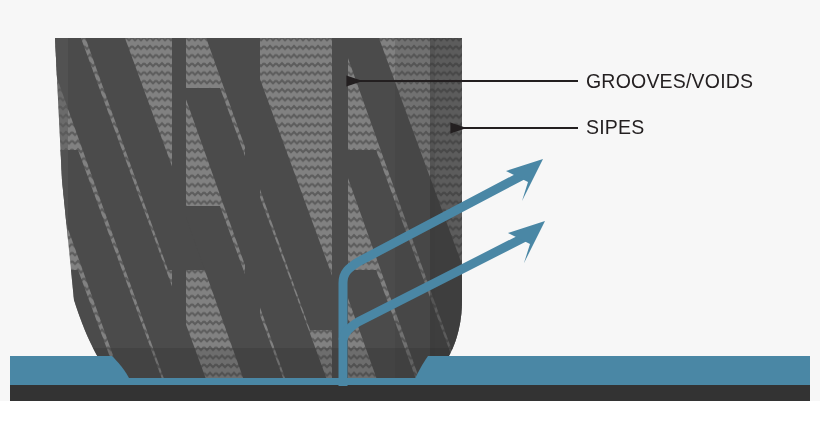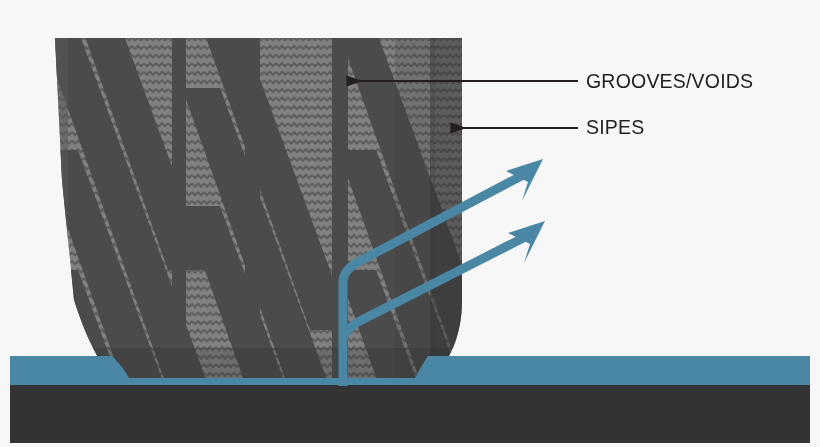--- a/index.html
+++ b/index.html
@@ -6,21 +6,21 @@
     margin: 0;
     padding: 0;
     background: #ffffff;
   }
   body {
     font-family: "Liberation Sans", sans-serif;
   }
   #stage {
     position: relative;
     width: 820px;
-    height: 447px;
+    height: 401px;
     background: #a3a3a3;
     overflow: hidden;
   }
   #diagram-svg {
     position: absolute;
     left: 0;
     top: 0;
     width: 820px;
     height: 447px;
     display: block;

